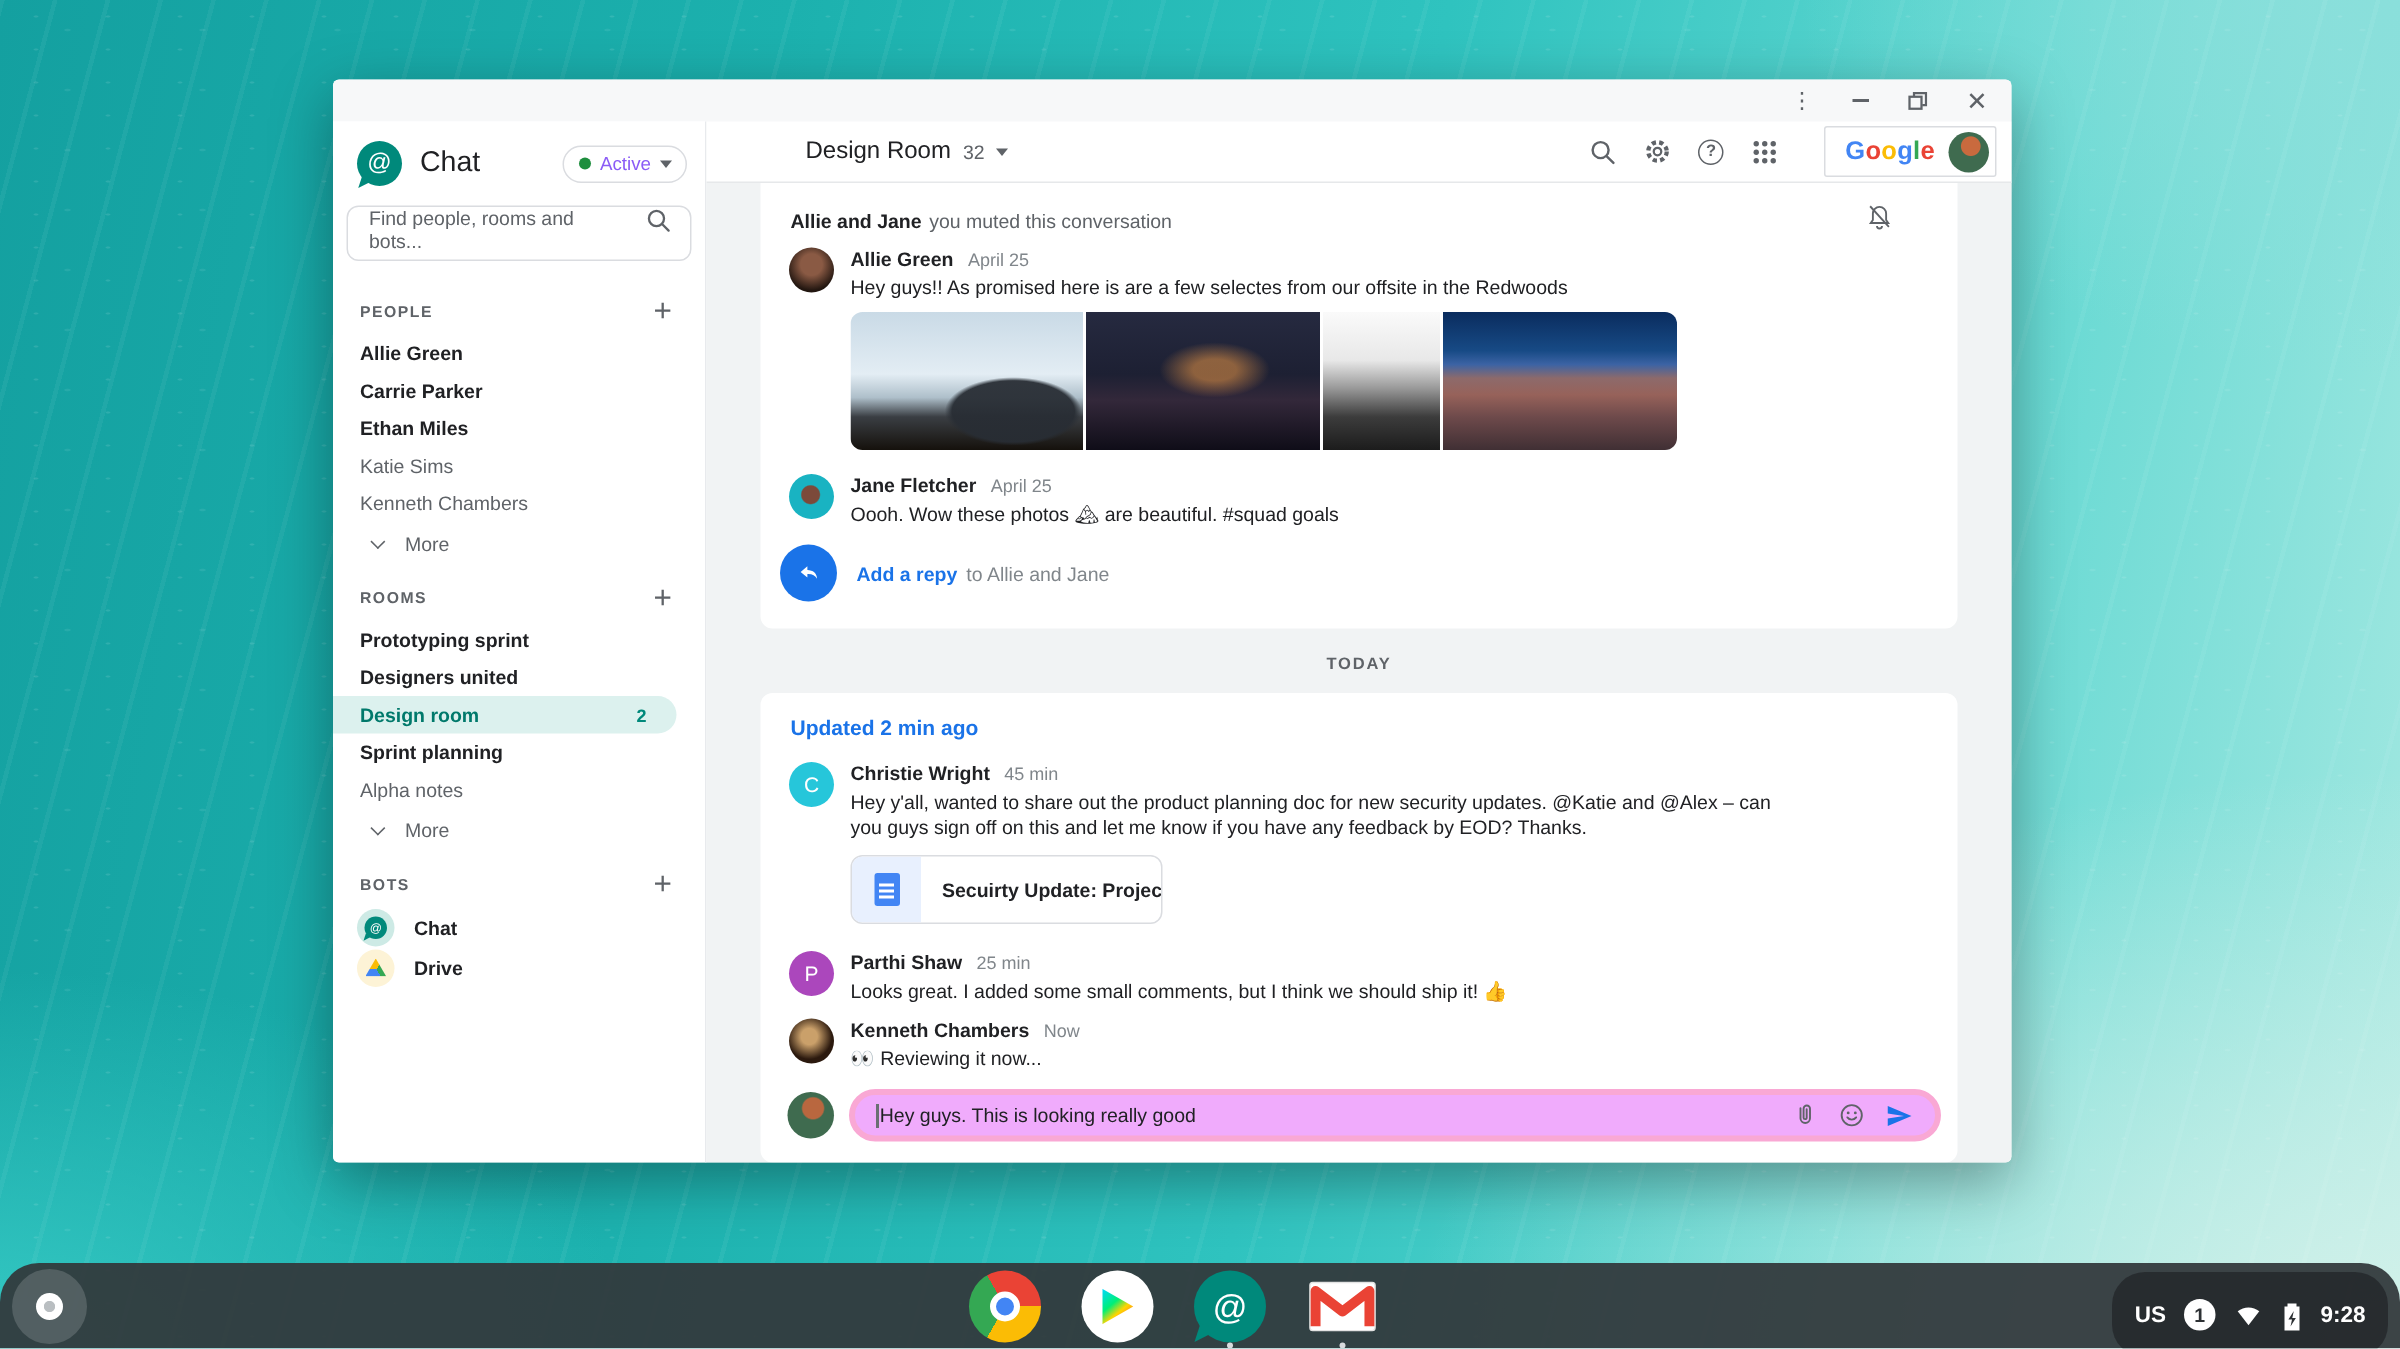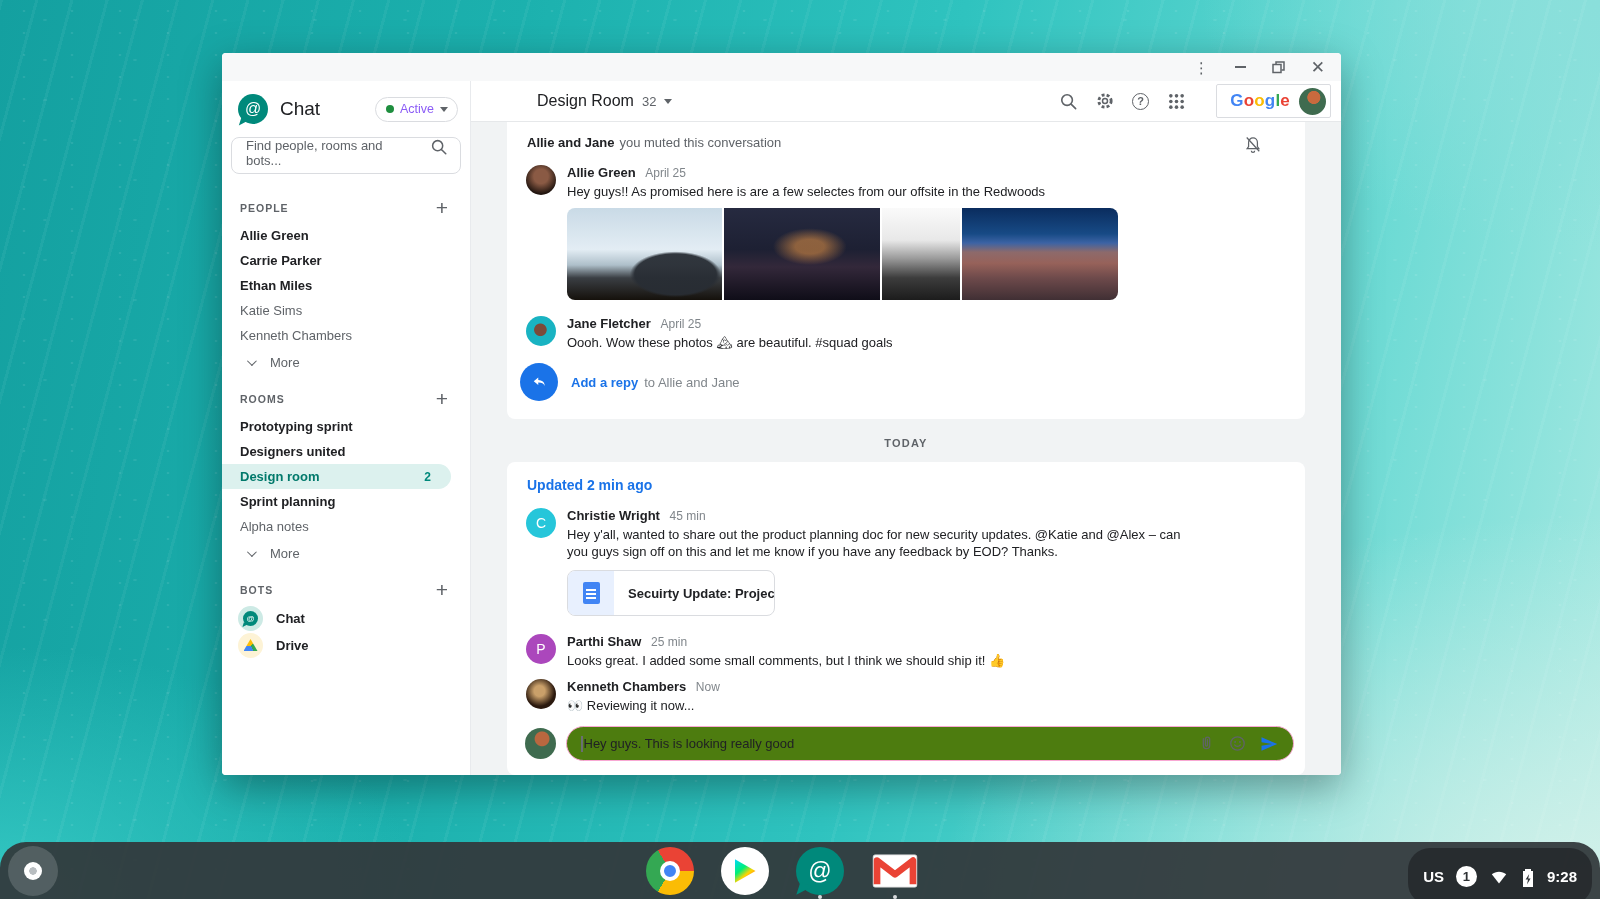--- a/index.html
+++ b/index.html
@@ -90,21 +90,21 @@
   .google-logo { font-size:17px; font-weight:bold; letter-spacing:.2px; }
   .gl0,.gl3 { color:#4285f4; } .gl1,.gl5 { color:#ea4335; } .gl2 { color:#fbbc05; } .gl4 { color:#34a853; }
   .account-avatar { width:27px; height:27px; border-radius:50%;
     background: radial-gradient(circle at 55% 35%, #c96a3e 0 27%, #3f6b4f 30% 100%); }
 
   .content { flex:1; padding:0 36px; overflow:hidden; }
   .card { background:#fff; border-radius:8px; }
   .card1 { border-radius:0 0 8px 8px; padding-bottom:4px; }
   .card2 { padding-bottom:8px; }
 
-  .muted-row { display:flex; align-items:flex-start; padding:13px 42px 2px 20px; font-size:13px; }
+  .muted-row { display:flex; align-items:flex-end; padding:13px 42px 2px 20px; font-size:13px; }
   .muted-names { font-weight:bold; color:#202124; }
   .muted-text { color:#5f6368; margin-left:5px; }
   .mute-icon { margin-left:auto; }
 
   .msg { display:flex; padding:8px 20px 2px 19px; }
   .avatar { width:30px; height:30px; border-radius:50%; flex:none; margin-right:11px; }
   .av-allie { background: radial-gradient(circle at 50% 38%, #8a5a44 0 30%, #221610 72%); }
   .av-jane { background: radial-gradient(circle at 48% 46%, #7c4a3a 0 26%, #19b3c2 30% 100%); }
   .av-kenneth { background: radial-gradient(circle at 45% 40%, #caa06a 0 22%, #2b190e 62%); }
   .av-compose { background: radial-gradient(circle at 55% 35%, #b9673f 0 26%, #3f6b4f 30% 100%); }
@@ -140,21 +140,21 @@
 
   .doc-chip { margin:8px 0 10px 60px; width:208px; height:46px; border:1px solid #dadce0; border-radius:8px;
     display:flex; align-items:center; overflow:hidden; background:#fff; }
   .doc-left { width:46px; height:100%; background:#e8f0fe; display:flex; align-items:center; justify-content:center; flex:none; }
   .doc-icon { position:relative; width:17px; height:22px; background:#4285f4; border-radius:2px; }
   .doc-icon::after { content:""; position:absolute; left:3.5px; top:7px; width:10px; height:2px; background:#fff;
     box-shadow:0 4px 0 #fff, 0 8px 0 #fff; }
   .doc-label { padding:0 14px; font-size:13px; font-weight:bold; color:#202124; white-space:nowrap; }
 
   .compose-row { display:flex; align-items:center; padding:10px 11px 6px 18px; }
-  .compose-field { flex:1; margin-left:10px; height:35px; border:1px solid #f9a8d4; border-radius:18px; background:#4d7c0f;
+  .compose-field { flex:1; margin-left:10px; height:35px; border:4px solid #f9a8d4; border-radius:18px; background:#f0abfc;
     display:flex; align-items:center; padding:0 14px; }
   .caret { width:1.5px; height:16px; background:#6a6f73; margin-right:1px; }
   .compose-text { font-size:13px; color:#202124; }
   .compose-icons { margin-left:auto; display:flex; align-items:center; gap:12px; }
 
   
   .shelf { position:absolute; left:0; right:0; bottom:0; height:57px; background:rgba(50,56,60,.94);
     border-radius:26px 26px 0 0; }
   .launcher { position:absolute; left:8px; top:50%; transform:translateY(-50%); width:50px; height:50px; border-radius:50%;
     background:rgba(255,255,255,.16); display:flex; align-items:center; justify-content:center; }

